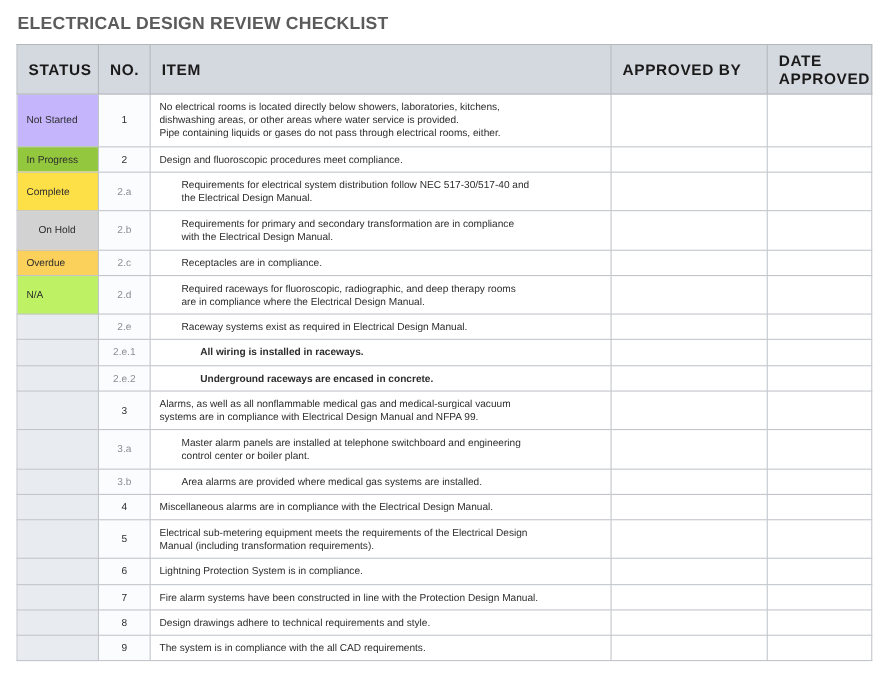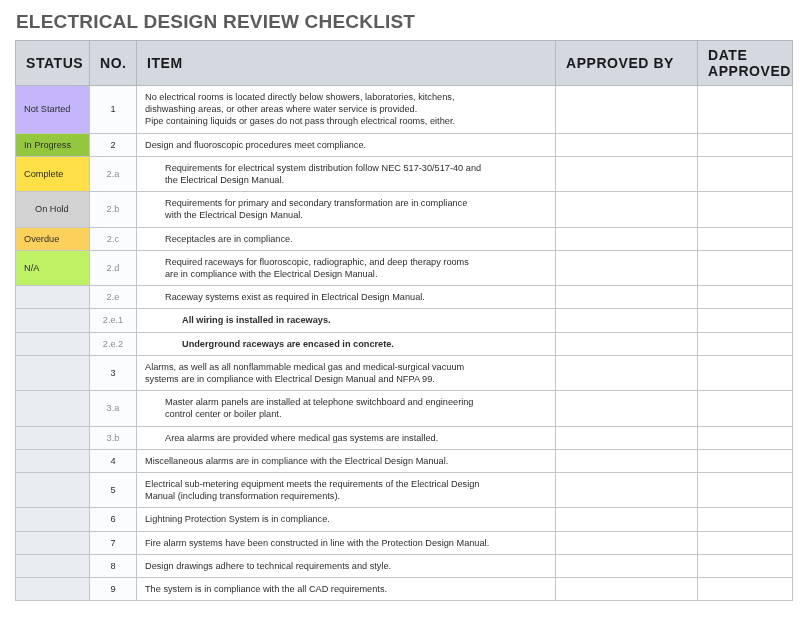--- a/index.html
+++ b/index.html
@@ -12,21 +12,21 @@
     font-family: "Liberation Sans", sans-serif;
   }
   .page {
     width: 812px;
     height: 626px;
     background: #ffffff;
     position: relative;
     overflow: hidden;
   }
   .title {
-    font-size: 19px;
+    font-size: 16px;
     font-weight: bold;
     color: #5b5b5b;
     letter-spacing: 0.2px;
     padding: 10px 0 0 16px;
     line-height: 24px;
     white-space: nowrap;
   }
   .table-wrap {
     padding: 6px 20px 0 15px;
   }
@@ -161,21 +161,21 @@
               <span class="item-line">Receptacles are in compliance.</span>
             </td>
             <td class="blank-cell"></td>
             <td class="blank-cell"></td>
           </tr>
           <tr>
             <td class="status-cell" style="background: #bef264;">N/A</td>
             <td class="no-cell sub">2.d</td>
             <td class="item-cell lvl1">
               <span class="item-line">Required raceways for fluoroscopic, radiographic, and deep therapy rooms</span>
-              <span class="item-line">are in compliance with the Electrical Design Manual.</span>
+              <span class="item-line">are in compliance where the Electrical Design Manual.</span>
             </td>
             <td class="blank-cell"></td>
             <td class="blank-cell"></td>
           </tr>
           <tr>
             <td class="status-cell" style="background: rgb(232, 235, 240);"></td>
             <td class="no-cell sub">2.e</td>
             <td class="item-cell lvl1">
               <span class="item-line">Raceway systems exist as required in Electrical Design Manual.</span>
             </td>

